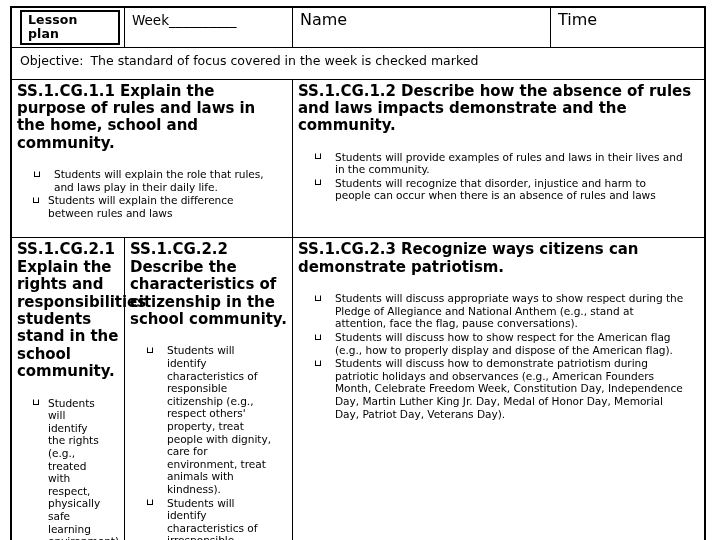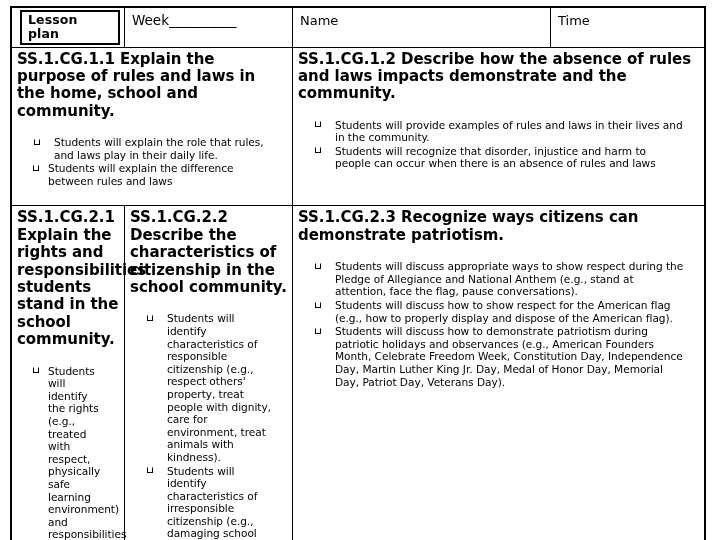--- a/index.html
+++ b/index.html
@@ -54,21 +54,21 @@
     padding: 1px 6px 2px 6px;
     font-weight: bold;
     font-size: 12.5px;
     letter-spacing: .1px;
     line-height: 1.1;
   }
   .week-cell { width: 158px; margin-top: 12px; }
   .name-cell { width: 248px; }
   .time-cell { }
   .hdr-text {
-    font-size: 13px;
+    font-size: 16px;
     line-height: 1.1;
     display: inline-block;
     padding-left: 2px;
   }
   .week-text {
     font-size: 13.5px;
     letter-spacing: 0px;
   }
 
   
@@ -139,20 +139,25 @@
         <span class="hdr-text week-text">Week__________</span>
       </td>
       <td class="name-cell">
         <span class="hdr-text">Name</span>
       </td>
       <td class="time-cell">
         <span class="hdr-text">Time</span>
       </td>
     </tr>
 
+    <tr class="obj-row">
+      <td colspan="4">
+        <span class="obj-text obj-label">Objective:</span><span class="obj-text">The standard of focus covered in the week is checked marked</span>
+      </td>
+    </tr>
 
     <tr class="r1">
       <td class="c11" colspan="2">
         <div class="std-title">SS.1.CG.1.1 Explain the purpose of rules and laws in the home, school and community.</div>
         <ul class="bullets">
           <li class="indent">
             <span class="cb"></span>
             <span>Students will explain the role that rules, and laws play in their daily life.</span>
           </li>
           <li>

